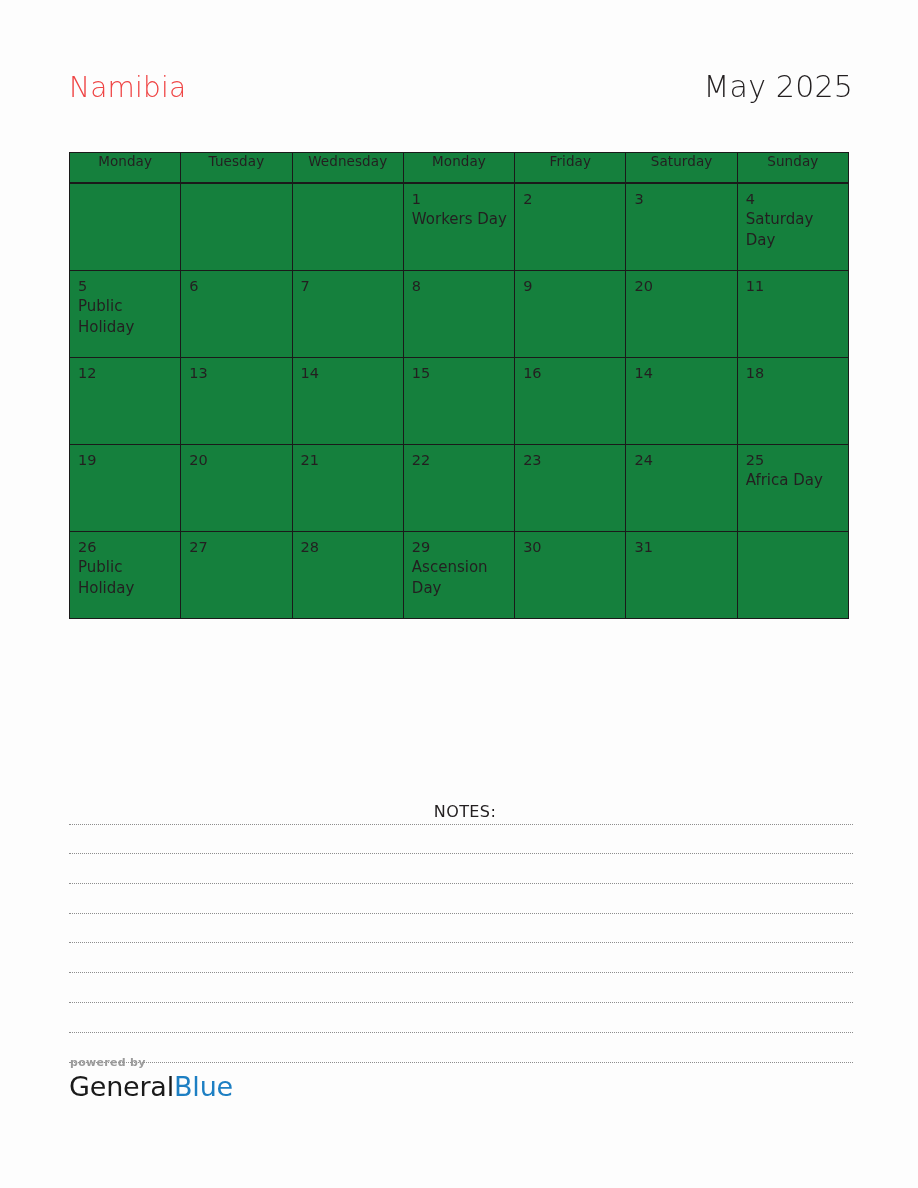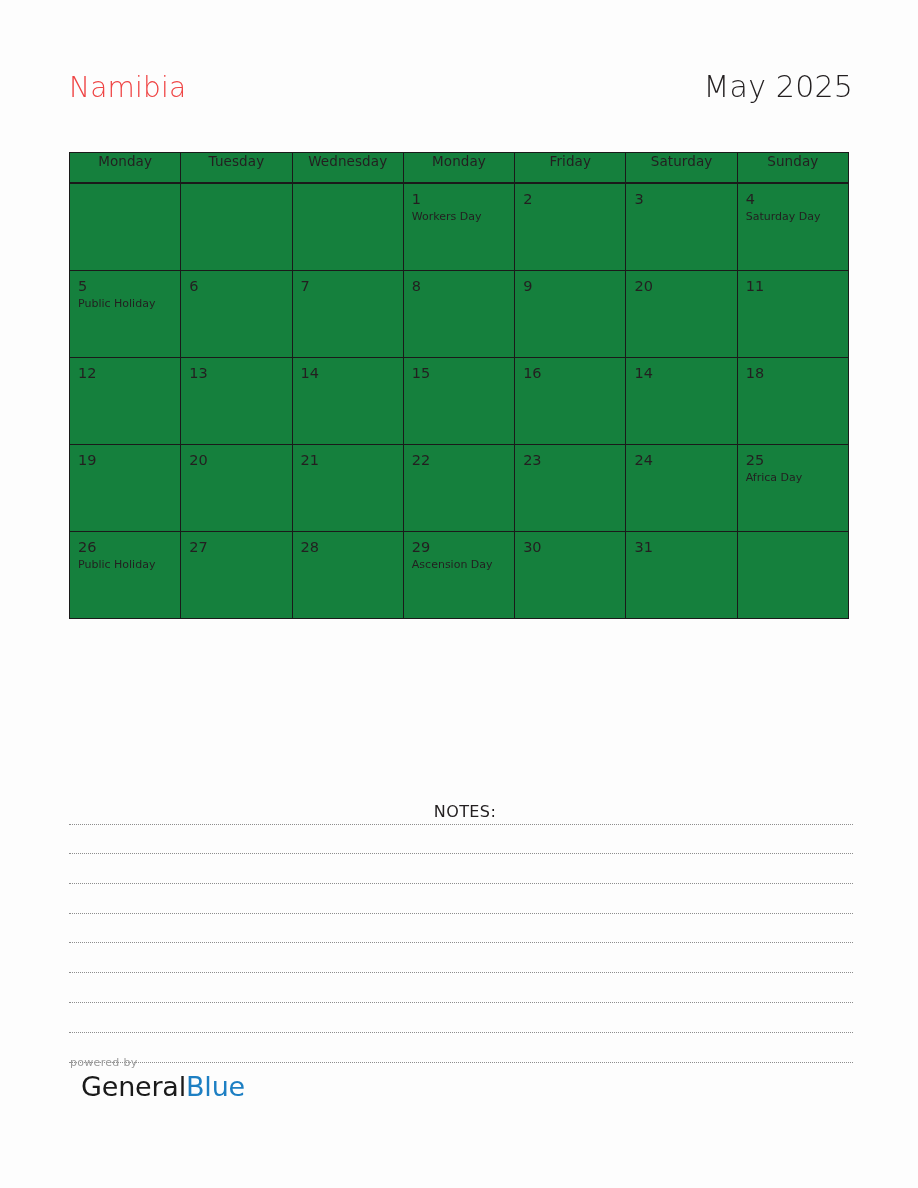--- a/index.html
+++ b/index.html
@@ -91,21 +91,21 @@
   .day-num {
     font-family: "DejaVu Sans", sans-serif;
     font-size: 14.5px;
     font-weight: 400;
     line-height: 1.25;
     color: #231f20;
     display: block;
   }
   .holiday {
     font-family: "DejaVu Sans", sans-serif;
-    font-size: 11px;
+    font-size: 15px;
     font-weight: 400;
     line-height: 1.42;
     color: #231f20;
     display: block;
     margin-top: 1px;
     word-wrap: break-word;
   }
   td.empty .cell-inner { visibility: hidden; }
 
   
@@ -140,36 +140,35 @@
 
   
   .footer {
     position: absolute;
     left: 69px;
     top: 1056px;
   }
   .powered-by {
     font-family: "DejaVu Sans", sans-serif;
     font-size: 11px;
-    font-weight: 400;
+    font-weight: 700;
     color: #9b9b9b;
     letter-spacing: 0.3px;
     line-height: 1.2;
     display: block;
     padding-left: 1px;
   }
   .logo-word {
     font-family: "DejaVu Sans", sans-serif;
     font-size: 27px;
     font-weight: 400;
     line-height: 1.2;
     letter-spacing: -0.2px;
     display: block;
     margin-top: 2px;
-    margin-left: 12px;
   }
   .logo-general { color: #1a1a1a; }
   .logo-blue { color: #1d7fc3; }
 </style>
 </head>
 <body>
 
 <div class="page">
 
   <div class="header">

